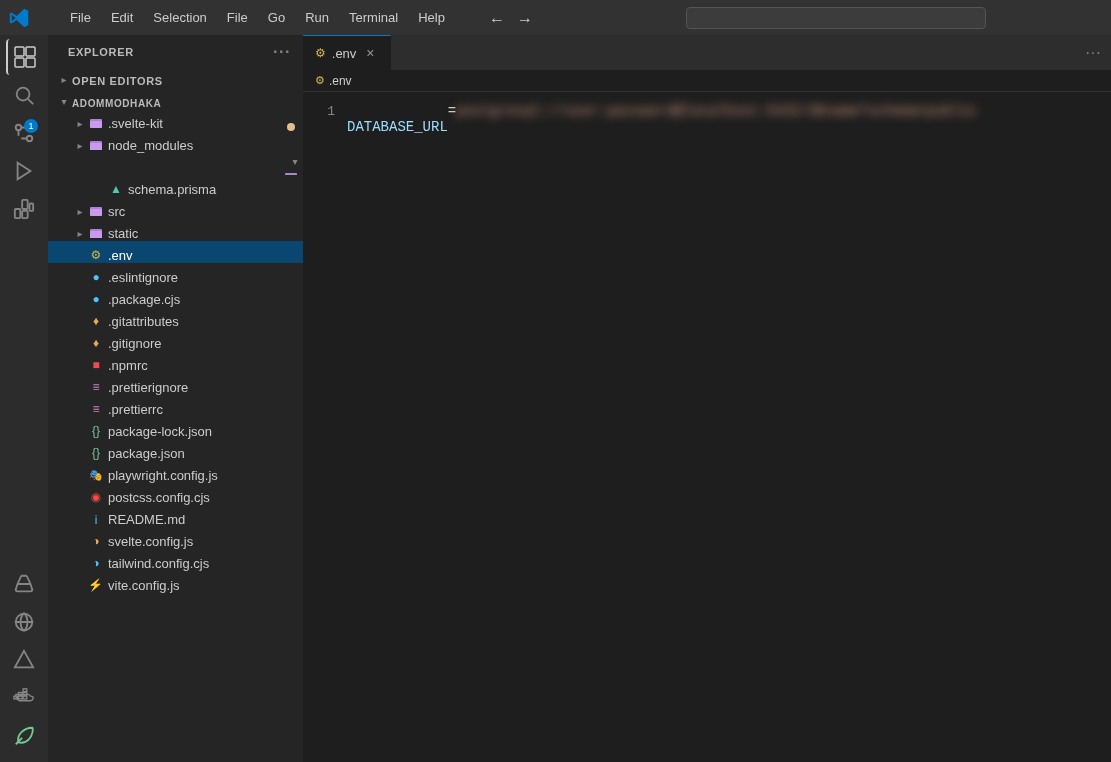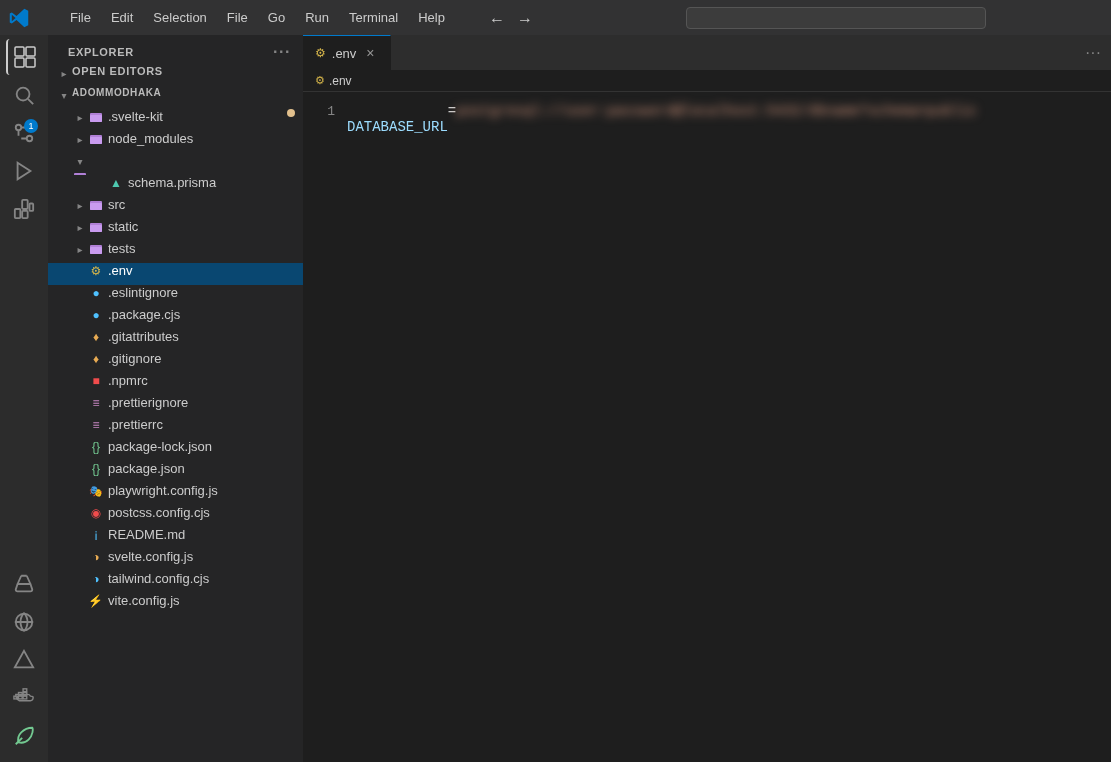--- a/index.html
+++ b/index.html
@@ -132,21 +132,21 @@
       letter-spacing: 0.06em;
       text-transform: uppercase;
     }
     .sidebar-header-more {
       cursor: pointer;
       font-size: 16px;
       color: #858585;
     }
     .tree-item {
       display: flex;
-      align-items: flex-start;
+      align-items: flex-end;
       height: 22px;
       padding-left: 12px;
       cursor: pointer;
       white-space: nowrap;
       overflow: hidden;
       text-overflow: ellipsis;
       color: #cccccc;
       font-size: 13px;
     }
     .tree-item.active-file { background: #094771; color: #fff; }
@@ -472,30 +472,20 @@
         <span class="arrow closed"></span>
         <span class="file-icon">
           <svg width="14" height="14" viewBox="0 0 14 14">
               <rect x="1" y="3" width="12" height="9" rx="1" fill="#b180d7"></rect>
               <rect x="1" y="5" width="12" height="7" rx="1" fill="#c99bef"></rect>
             </svg>
         </span>
         <span class="file-name">static</span>
       </div>
 
-      <div class="tree-item" style="padding-left: 24px;">
-        <span class="arrow closed"></span>
-        <span class="file-icon">
-          <svg width="14" height="14" viewBox="0 0 14 14">
-              <rect x="1" y="3" width="12" height="9" rx="1" fill="#b180d7"></rect>
-              <rect x="1" y="5" width="12" height="7" rx="1" fill="#c99bef"></rect>
-            </svg>
-        </span>
-        <span class="file-name">tests</span>
-      </div>
 
       <div class="tree-item active-file" style="padding-left: 24px;">
         <span class="arrow empty"></span>
         <span class="file-icon icon-envfile">⚙</span>
         <span class="file-name">.env</span>
       </div>
 
       <div class="tree-item" style="padding-left: 24px;">
         <span class="arrow empty"></span>
         <span class="file-icon icon-cyan">●</span>

